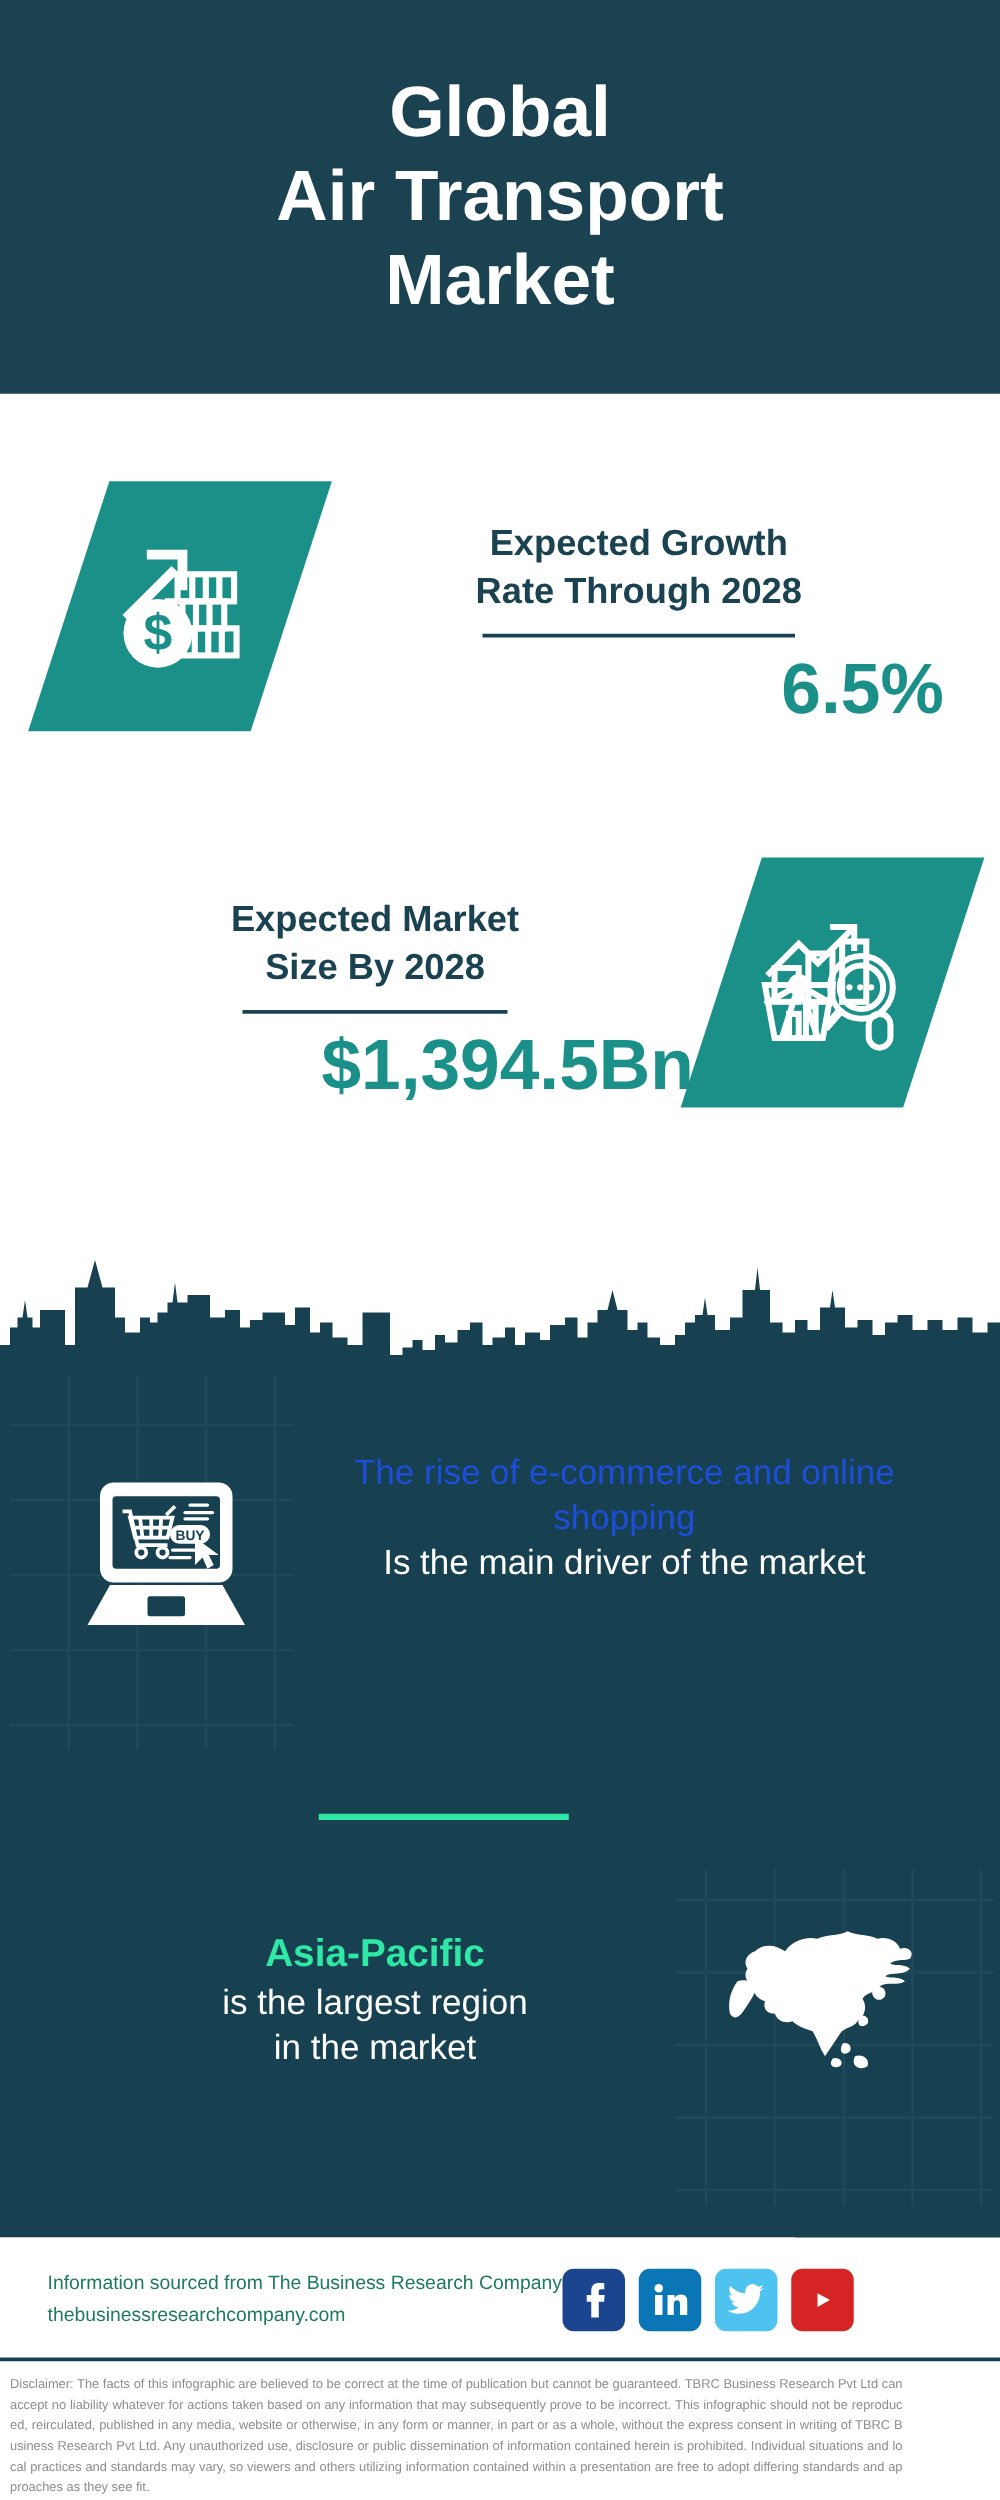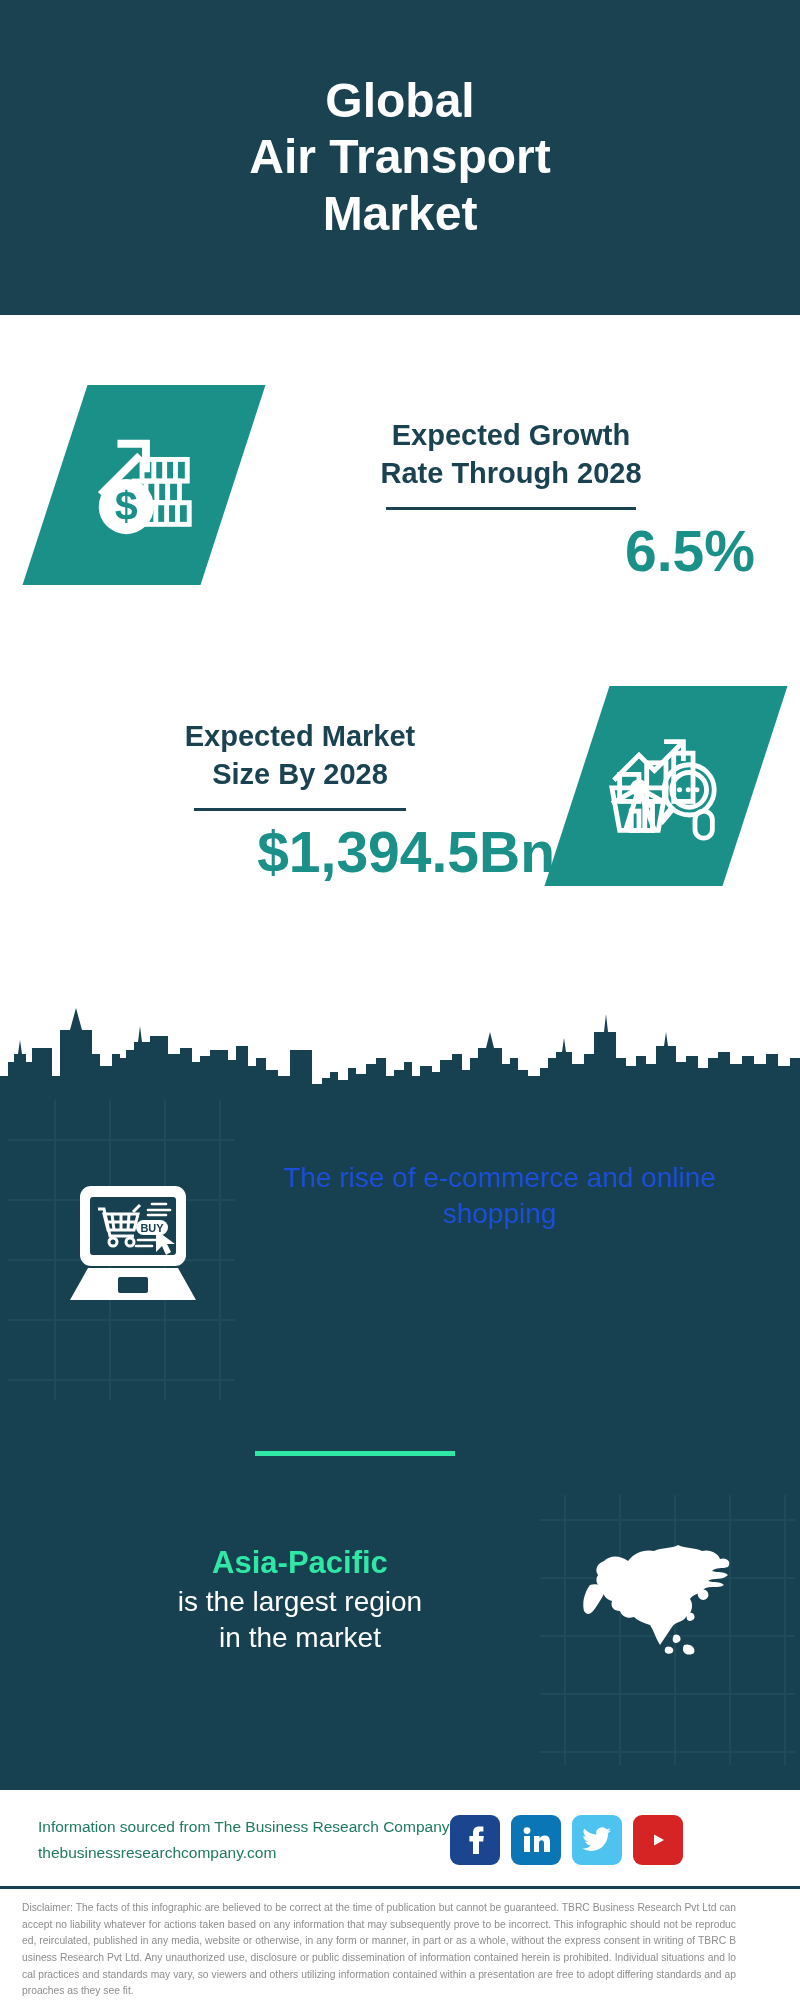--- a/index.html
+++ b/index.html
@@ -12,21 +12,21 @@
   .page { position:relative; width:800px; height:2000px; background:#ffffff; }
 
   
   .header {
     position:absolute; left:0; top:0; width:800px; height:315px;
     background:#1a4251;
     display:flex; flex-direction:column;
     align-items:center; justify-content:center;
   }
   .header-title {
-    color:#ffffff; font-weight:bold; font-size:48px;
+    color:#ffffff; font-weight:bold; font-size:57px;
     line-height:1.17; text-align:center; letter-spacing:0px;
   }
 
   
   .stat-row { position:absolute; display:flex; align-items:center; }
 
   .icon-tile {
     width:178px; height:200px;
     background:#1a9089;
     transform:skewX(-18deg);
@@ -88,21 +88,21 @@
   .social {
     width:50px; height:50px; border-radius:9px;
     display:flex; align-items:center; justify-content:center;
   }
   .social svg { display:block; }
 
   .footer-rule { position:absolute; left:0; top:1886px; width:800px; height:3px; background:#174050; }
 
   
   .disclaimer {
-    position:absolute; left:14px; top:1894px; width:730px; height:106px;
+    position:absolute; left:0; top:1894px; width:730px; height:106px;
     background:#ffffff; padding:6px 8px 0 8px;
   }
   .disclaimer p {
     color:#8d8d8d; font-size:10.3px; line-height:1.62;
     text-align:justify; word-break:break-all;
   }
 </style>
 </head>
 <body>
 
@@ -252,20 +252,21 @@
           <line x1="90" y1="37" x2="108" y2="37"></line>
           <line x1="80" y1="62" x2="98" y2="62"></line>
           <line x1="78" y1="68" x2="94" y2="68"></line>
         </g>
 
         <path d="M98 52 L98 74 L104 68 L108 77 L113 74 L109 66 L117 66 Z" fill="#ffffff"></path>
       </svg>
     </div>
     <div class="driver-copy">
       <span class="hl-green">The rise of e-commerce and online shopping</span>
+      <span class="sub-white">Is the main driver of the market</span>
     </div>
   </div>
 
   <div class="divider-green"></div>
 
   <div class="region">
     <div class="region-copy">
       <span class="region-name">Asia-Pacific</span>
       <span class="sub-white">is the largest region</span>
       <span class="sub-white">in the market</span>

